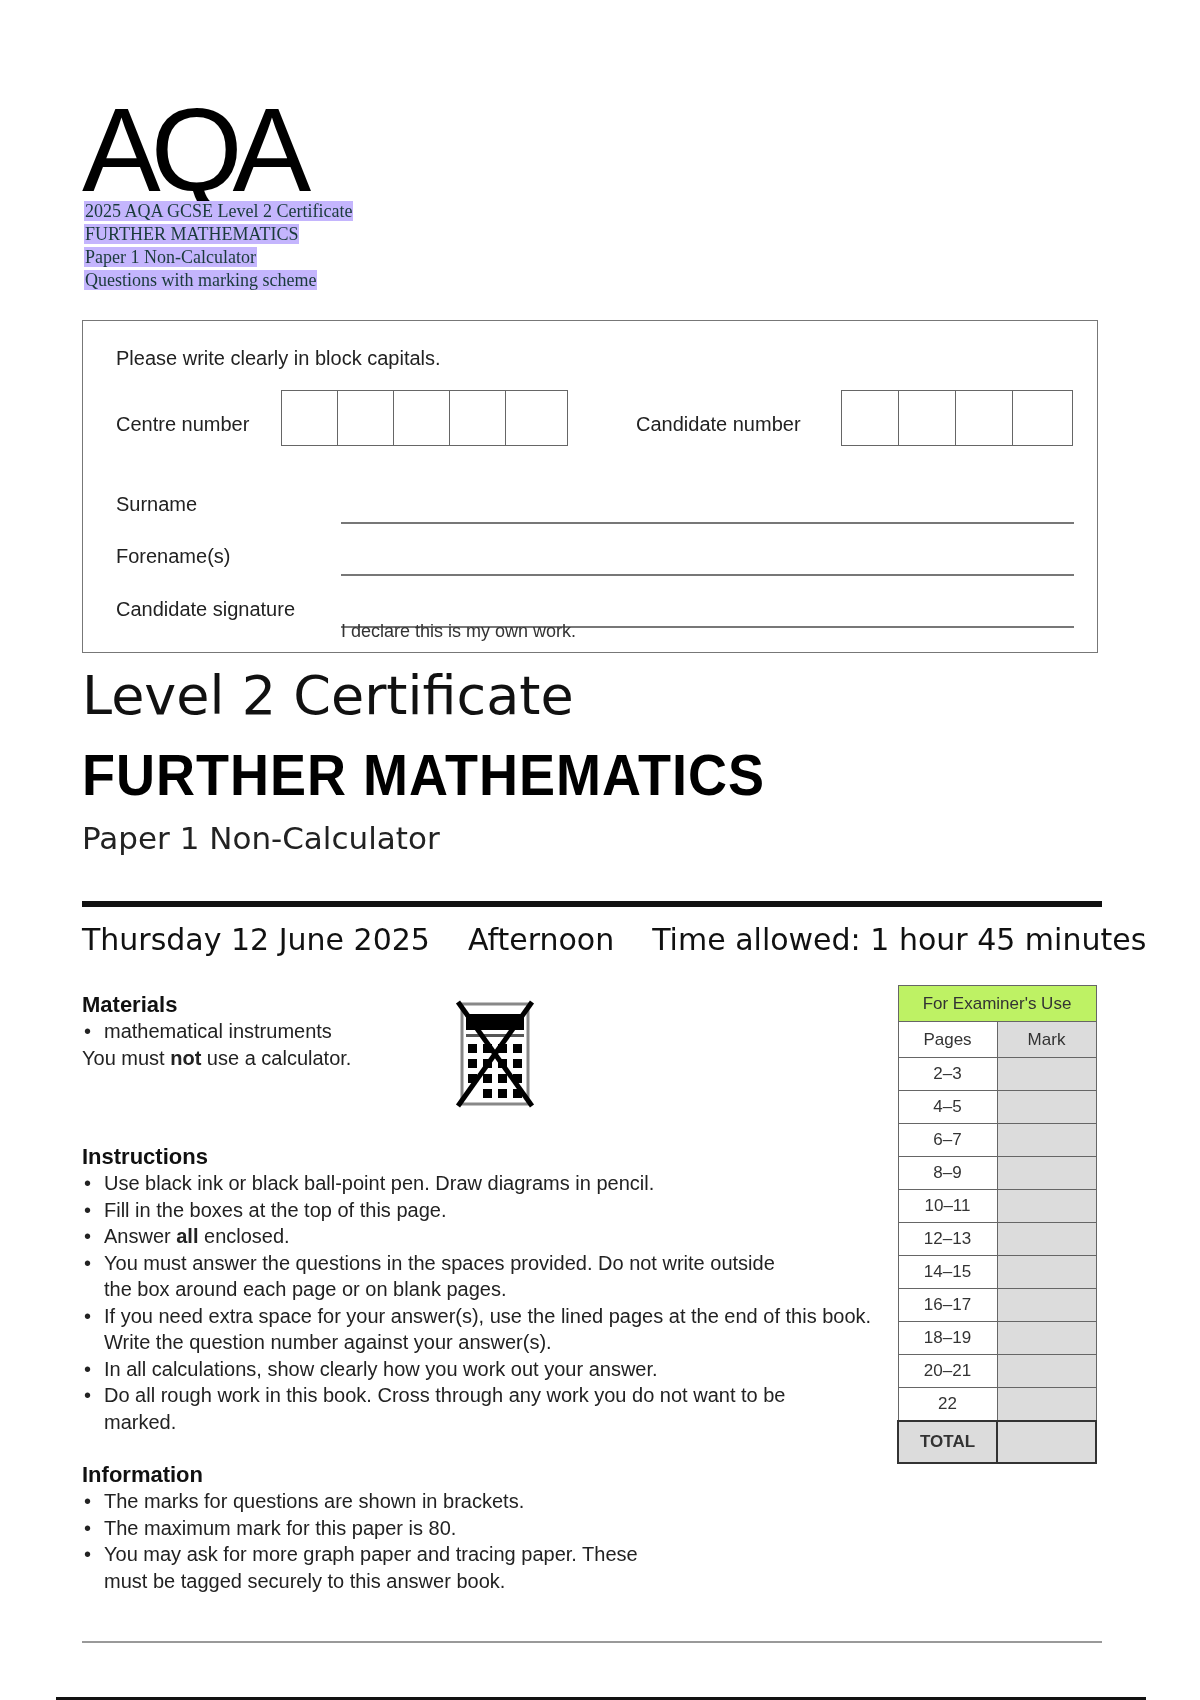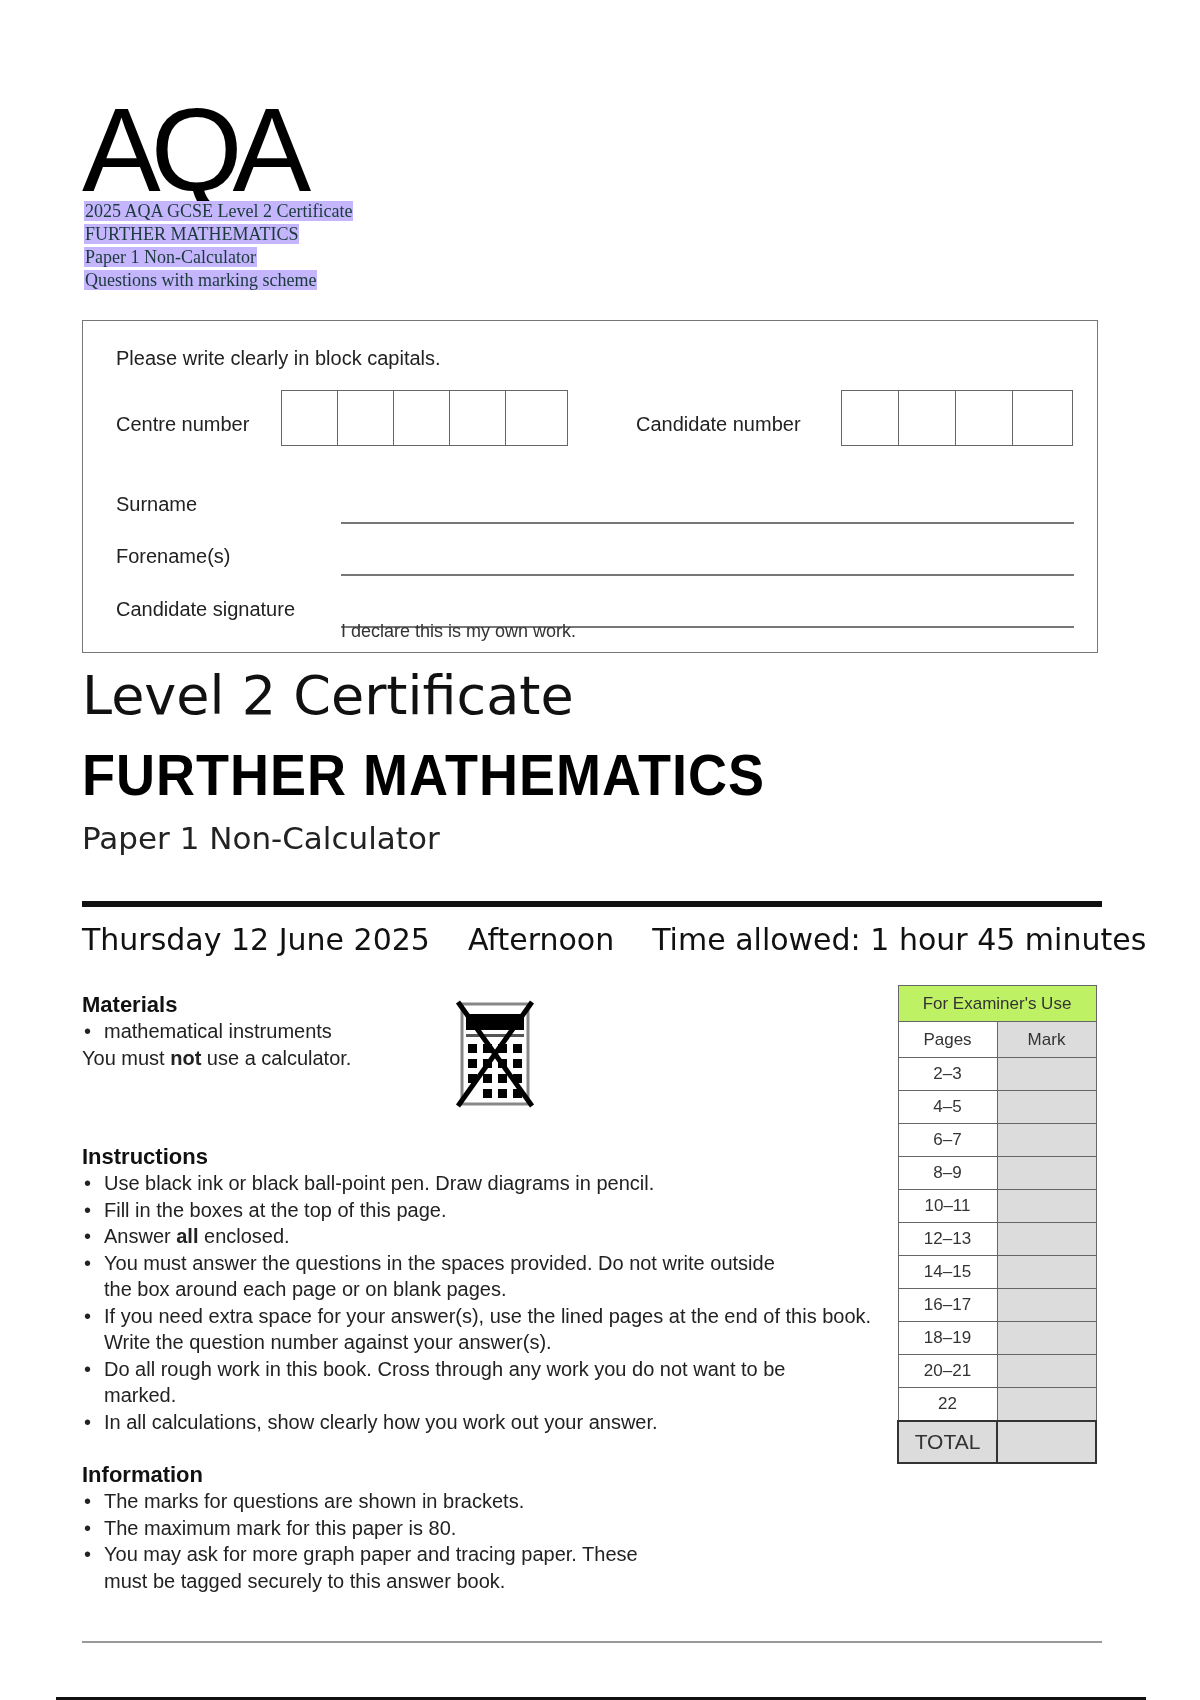--- a/index.html
+++ b/index.html
@@ -38,21 +38,21 @@
   ul.bul { list-style: none; margin: 0; padding: 0; }
   ul.bul li { position: relative; padding-left: 22px; font-size: 20px; line-height: 26.5px; color: #222; }
   ul.bul li::before { content: "\2022"; position: absolute; left: 2px; top: 0; }
 
   .calc-icon { left: 454px; top: 998px; width: 82px; height: 112px; }
 
   .exam-table { left: 897px; top: 985px; width: 200px; border-collapse: collapse; font-size: 17px; color: #333; }
   .exam-table td { border: 1.5px solid #666; text-align: center; height: 32px; padding: 0; }
   .exam-table td.grey { background: #dcdcdc; }
   .exam-table td.hdr { background: #bef264; height: 35px; }
-  .exam-table td.total { background: #dcdcdc; font-weight: normal; font-size: 21px; border: 2.5px solid #333; height: 40px; }
+  .exam-table td.total { background: #dcdcdc; font-weight: bold; font-size: 17px; border: 2.5px solid #333; height: 40px; }
 
   .rule-bottom { left: 82px; top: 1641px; width: 1020px; height: 2px; background: #999; }
   .rule-foot { left: 56px; top: 1697px; width: 1090px; height: 3px; background: #111; }
 </style>
 </head>
 <body>
 
 <div class="abs logo">AQA</div>
 
 <div class="abs hl-block">
@@ -141,22 +141,22 @@
 </div>
 
 <div class="abs" style="left:82px; top:1144px; width:790px;">
   <div class="sec-head">Instructions</div>
   <ul class="bul">
     <li>Use black ink or black ball-point pen.  Draw diagrams in pencil.</li>
     <li>Fill in the boxes at the top of this page.</li>
     <li><span>Answer </span><b>all</b><span> enclosed.</span></li>
     <li style="padding-right:80px;">You must answer the questions in the spaces provided.  Do not write outside the box around each page or on blank pages.</li>
     <li>If you need extra space for your answer(s), use the lined pages at the end of this book.  Write the question number against your answer(s).</li>
+    <li>In all calculations, show clearly how you work out your answer.</li>
     <li style="padding-right:30px;">Do all rough work in this book.  Cross through any work you do not want to be marked.</li>
-    <li>In all calculations, show clearly how you work out your answer.</li>
   </ul>
 </div>
 
 <div class="abs" style="left:82px; top:1462px; width:560px;">
   <div class="sec-head">Information</div>
   <ul class="bul">
     <li>The marks for questions are shown in brackets.</li>
     <li>The maximum mark for this paper is 80.</li>
     <li>You may ask for more graph paper and tracing paper. These must be tagged securely to this answer book.</li>
   </ul>

